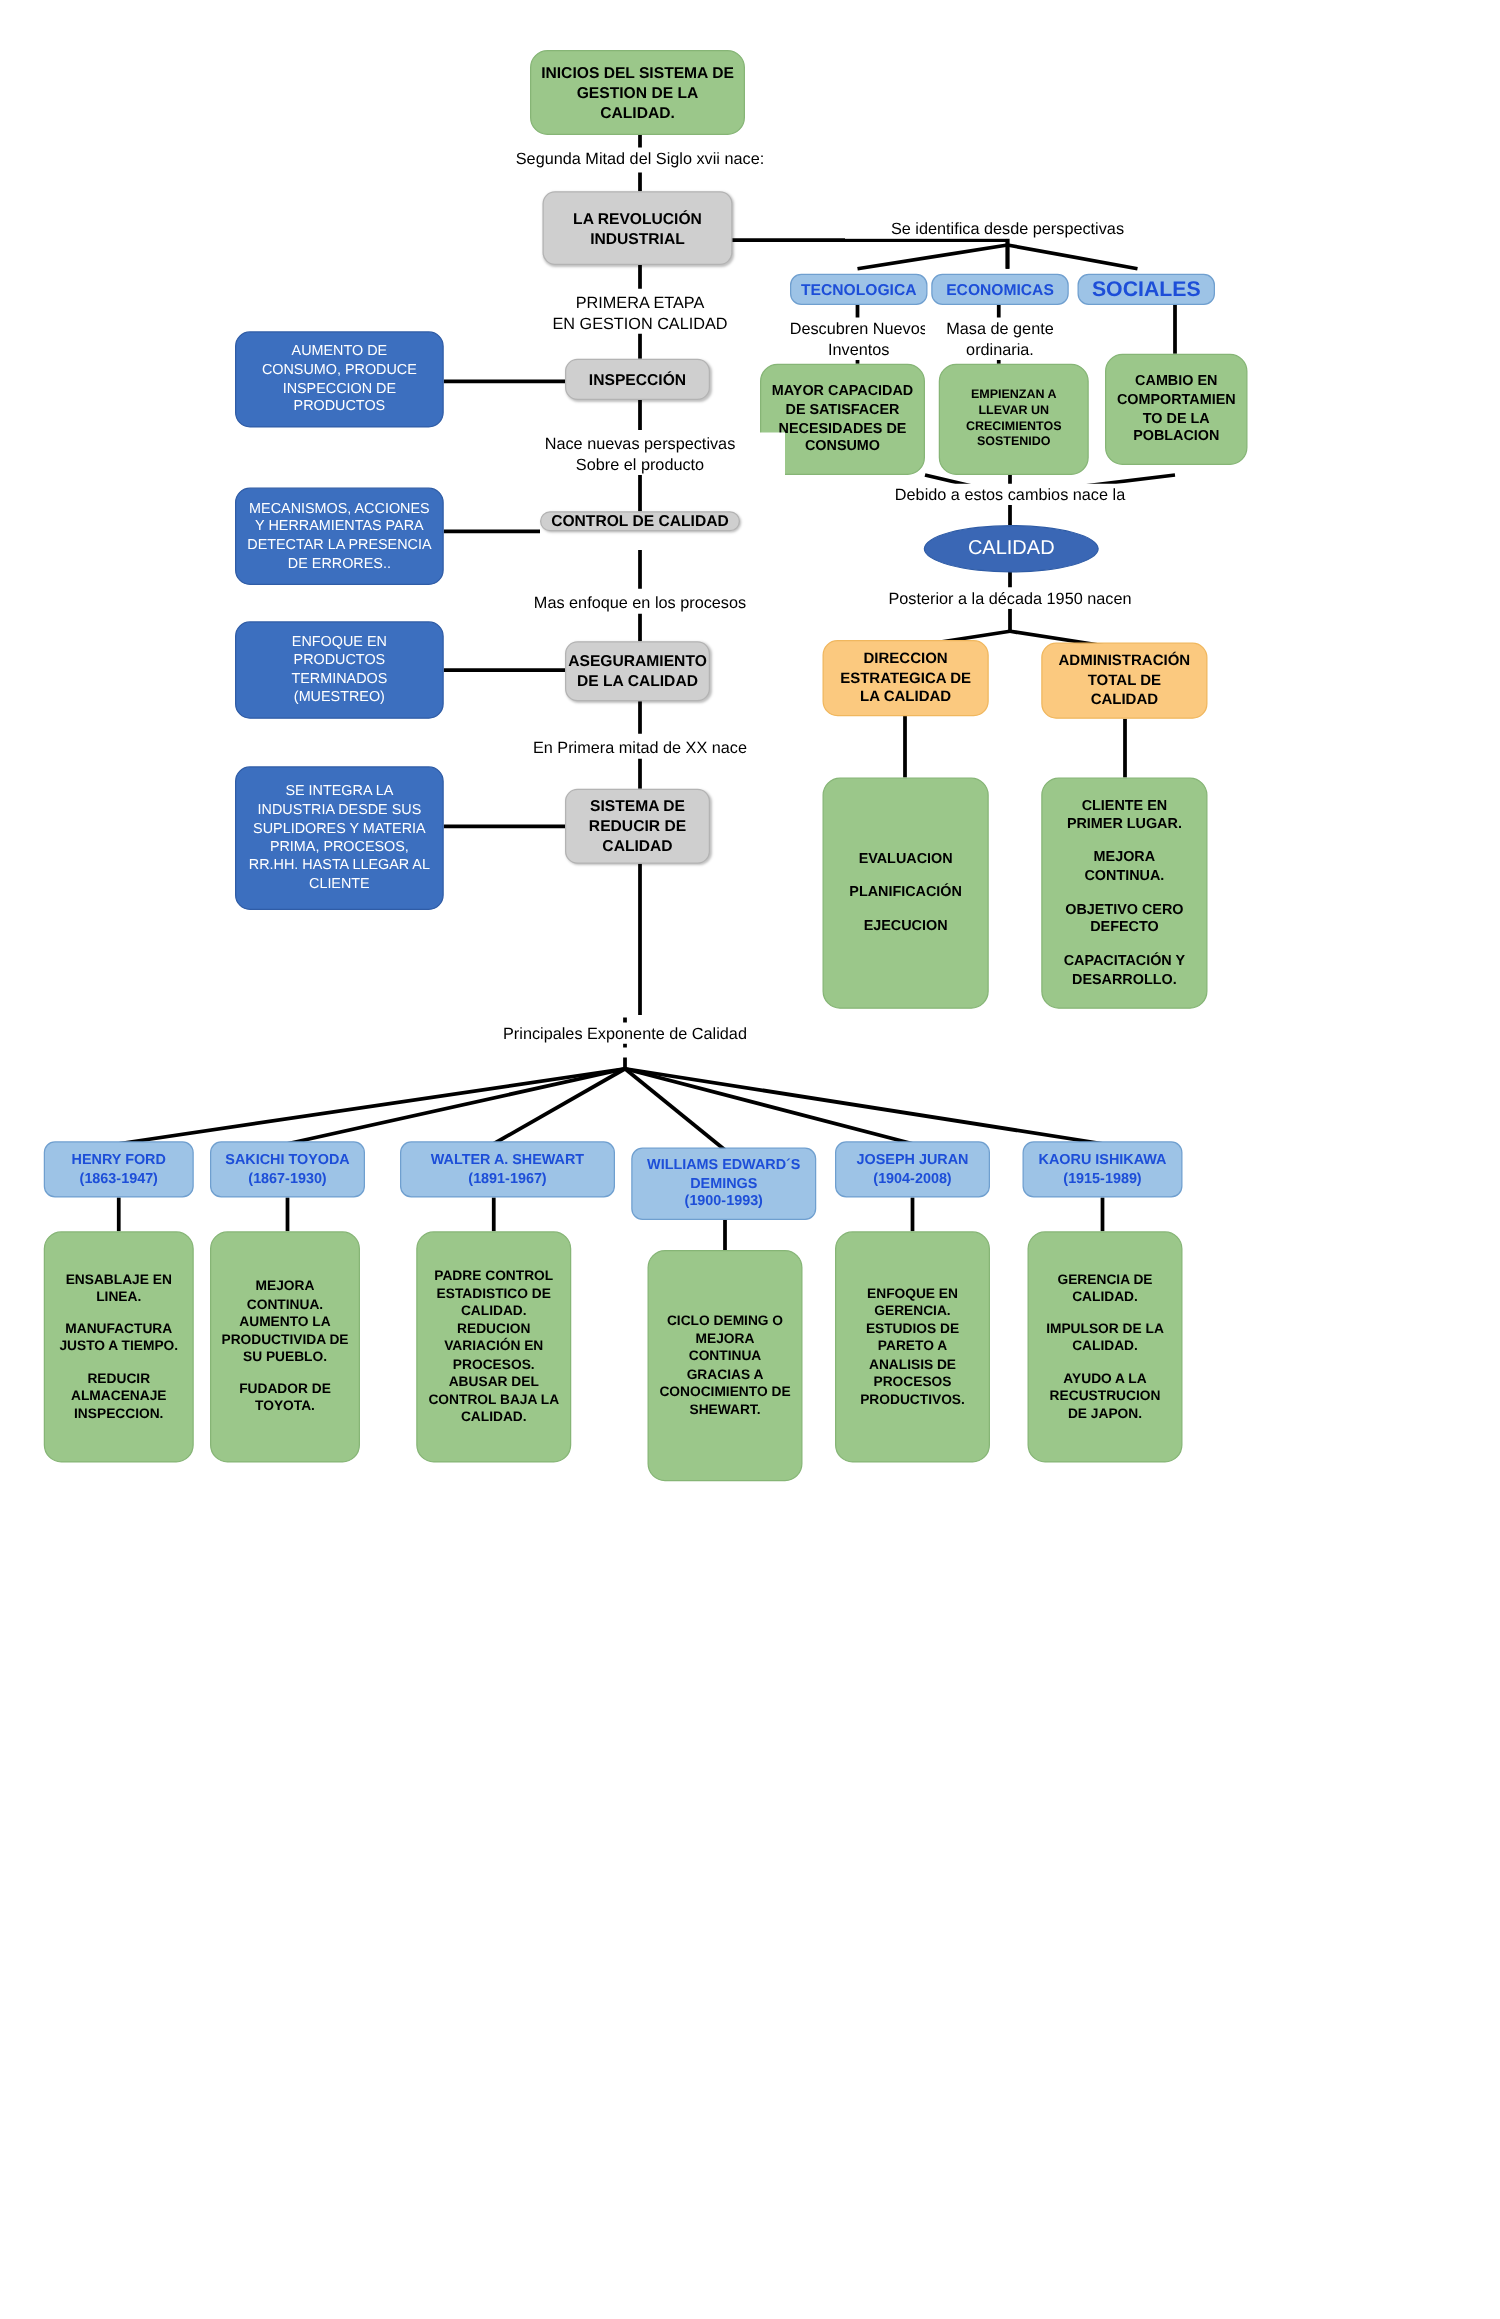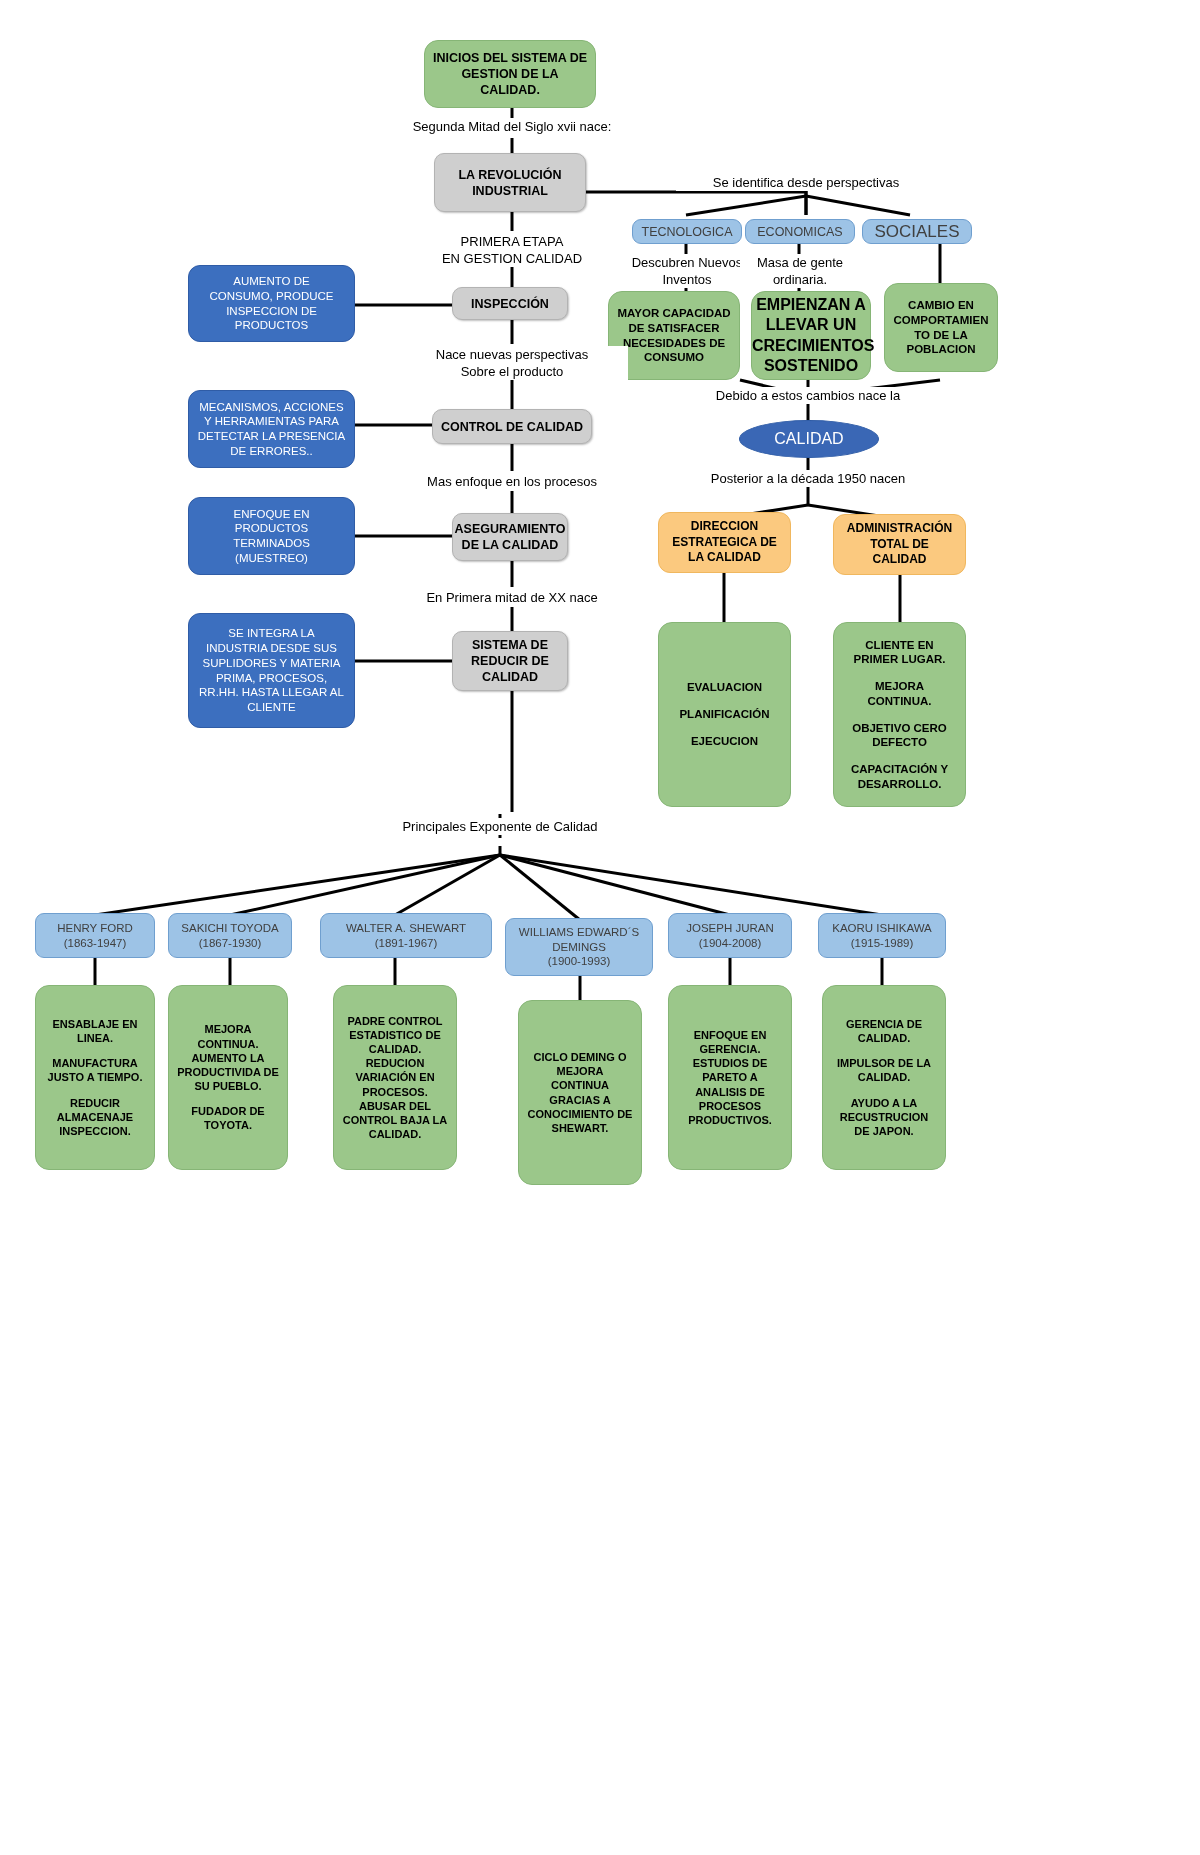--- a/index.html
+++ b/index.html
@@ -44,22 +44,22 @@
     background:#cfcfcf;
     border:1px solid #b3b3b3;
     color:#000000;
     font-weight:bold;
     border-radius:10px;
     box-shadow:1px 1px 2px rgba(0,0,0,.25);
   }
   .lightblue{
     background:#9DC3E6;
     border:1px solid #6f9fcf;
-    color:#404040;
-    font-weight:normal;
+    color:#1d4ed8;
+    font-weight:bold;
     border-radius:9px;
   }
   .darkblue{
     background:#3C6FBF;
     border:1px solid #2f5ca6;
     color:#ffffff;
     font-weight:normal;
     border-radius:12px;
   }
   .orange{
@@ -187,21 +187,21 @@
 
   <div class="node grey" style="left:452px; top:287px; width:116px; height:33px; font-size:12.5px;">
     <span>INSPECCIÓN</span>
   </div>
 
   <div class="connlabel multiline" style="left:396px; top:346px; width:232px; font-size:13px;">
     <span>Nace nuevas perspectivas</span>
     <span>Sobre el producto</span>
   </div>
 
-  <div class="node grey" style="left:432px; top:409px; width:160px; height:35px; font-size:12.5px;">
+  <div class="node grey" style="left:432px; top:409px; width:160px; height:16px; font-size:12.5px;">
     <span>CONTROL DE CALIDAD</span>
   </div>
 
   <div class="connlabel" style="left:396px; top:473px; width:232px; font-size:13px;">Mas enfoque en los procesos</div>
 
   <div class="node grey multiline" style="left:452px; top:513px; width:116px; height:48px; font-size:12.5px;">
     <span>
       <span>ASEGURAMIENTO</span>
       <span>DE LA CALIDAD</span>
     </span>
@@ -277,21 +277,21 @@
   </div>
 
   <div class="node green multiline" style="left:608px; top:291px; width:132px; height:89px; font-size:11.5px;">
     <span>
       <span>MAYOR CAPACIDAD</span>
       <span>DE SATISFACER</span>
       <span>NECESIDADES DE</span>
       <span>CONSUMO</span>
     </span>
   </div>
-  <div class="node green multiline" style="left:751px; top:291px; width:120px; height:89px; font-size:16px;">
+  <div class="node green multiline" style="left:751px; top:291px; width:120px; height:89px; font-size:10px;">
     <span>
       <span>EMPIENZAN A</span>
       <span>LLEVAR UN</span>
       <span>CRECIMIENTOS</span>
       <span>SOSTENIDO</span>
     </span>
   </div>
   <div class="node green multiline" style="left:884px; top:283px; width:114px; height:89px; font-size:11.5px;">
     <span>
       <span>CAMBIO EN</span>

